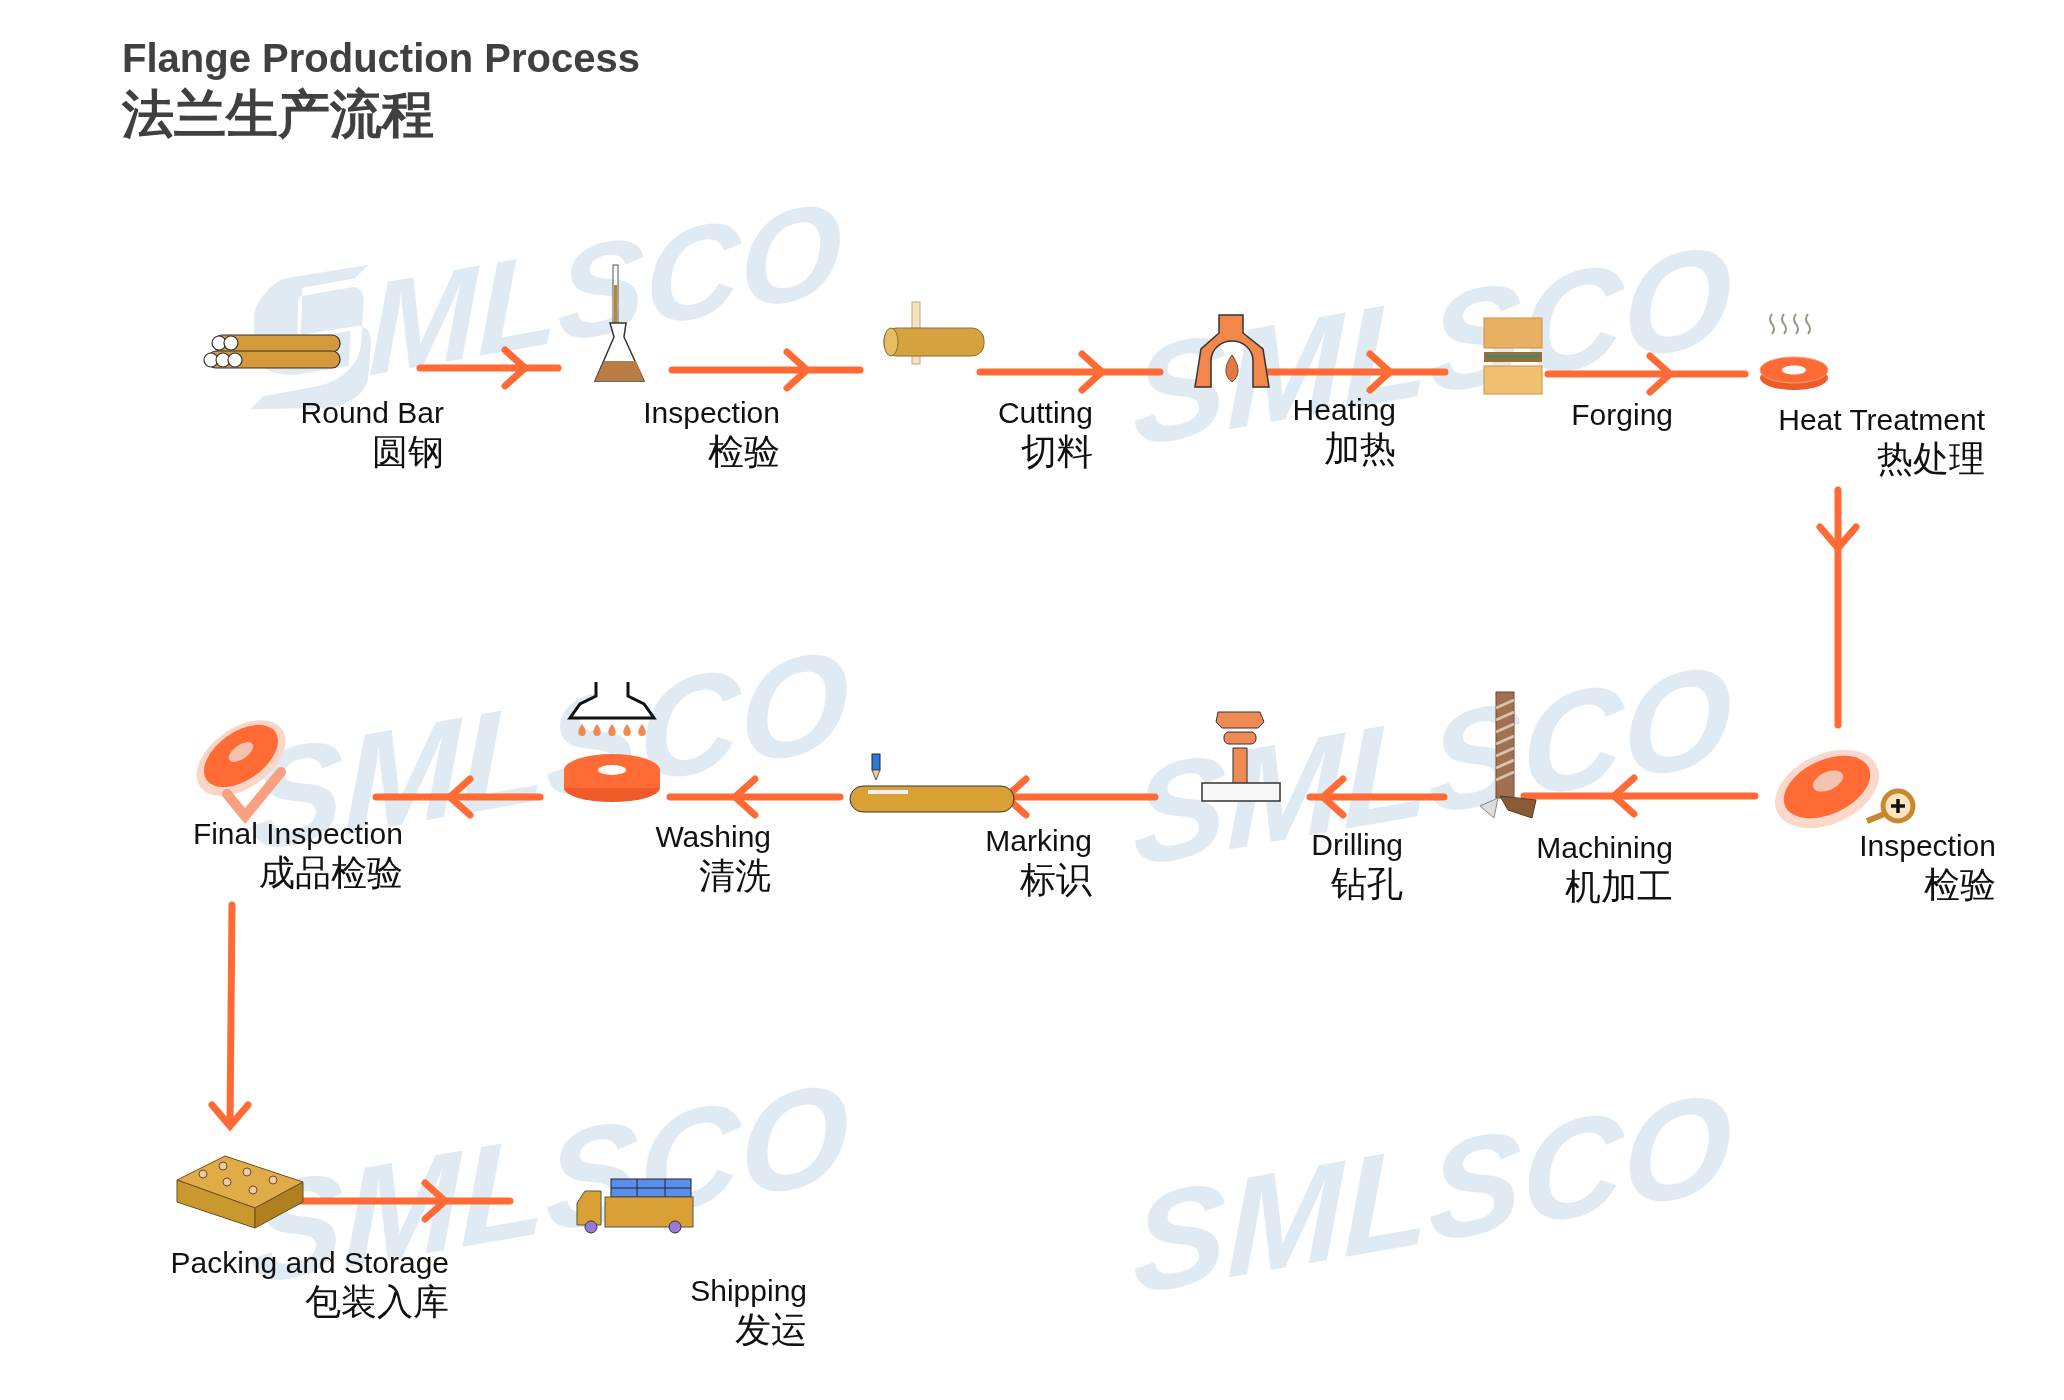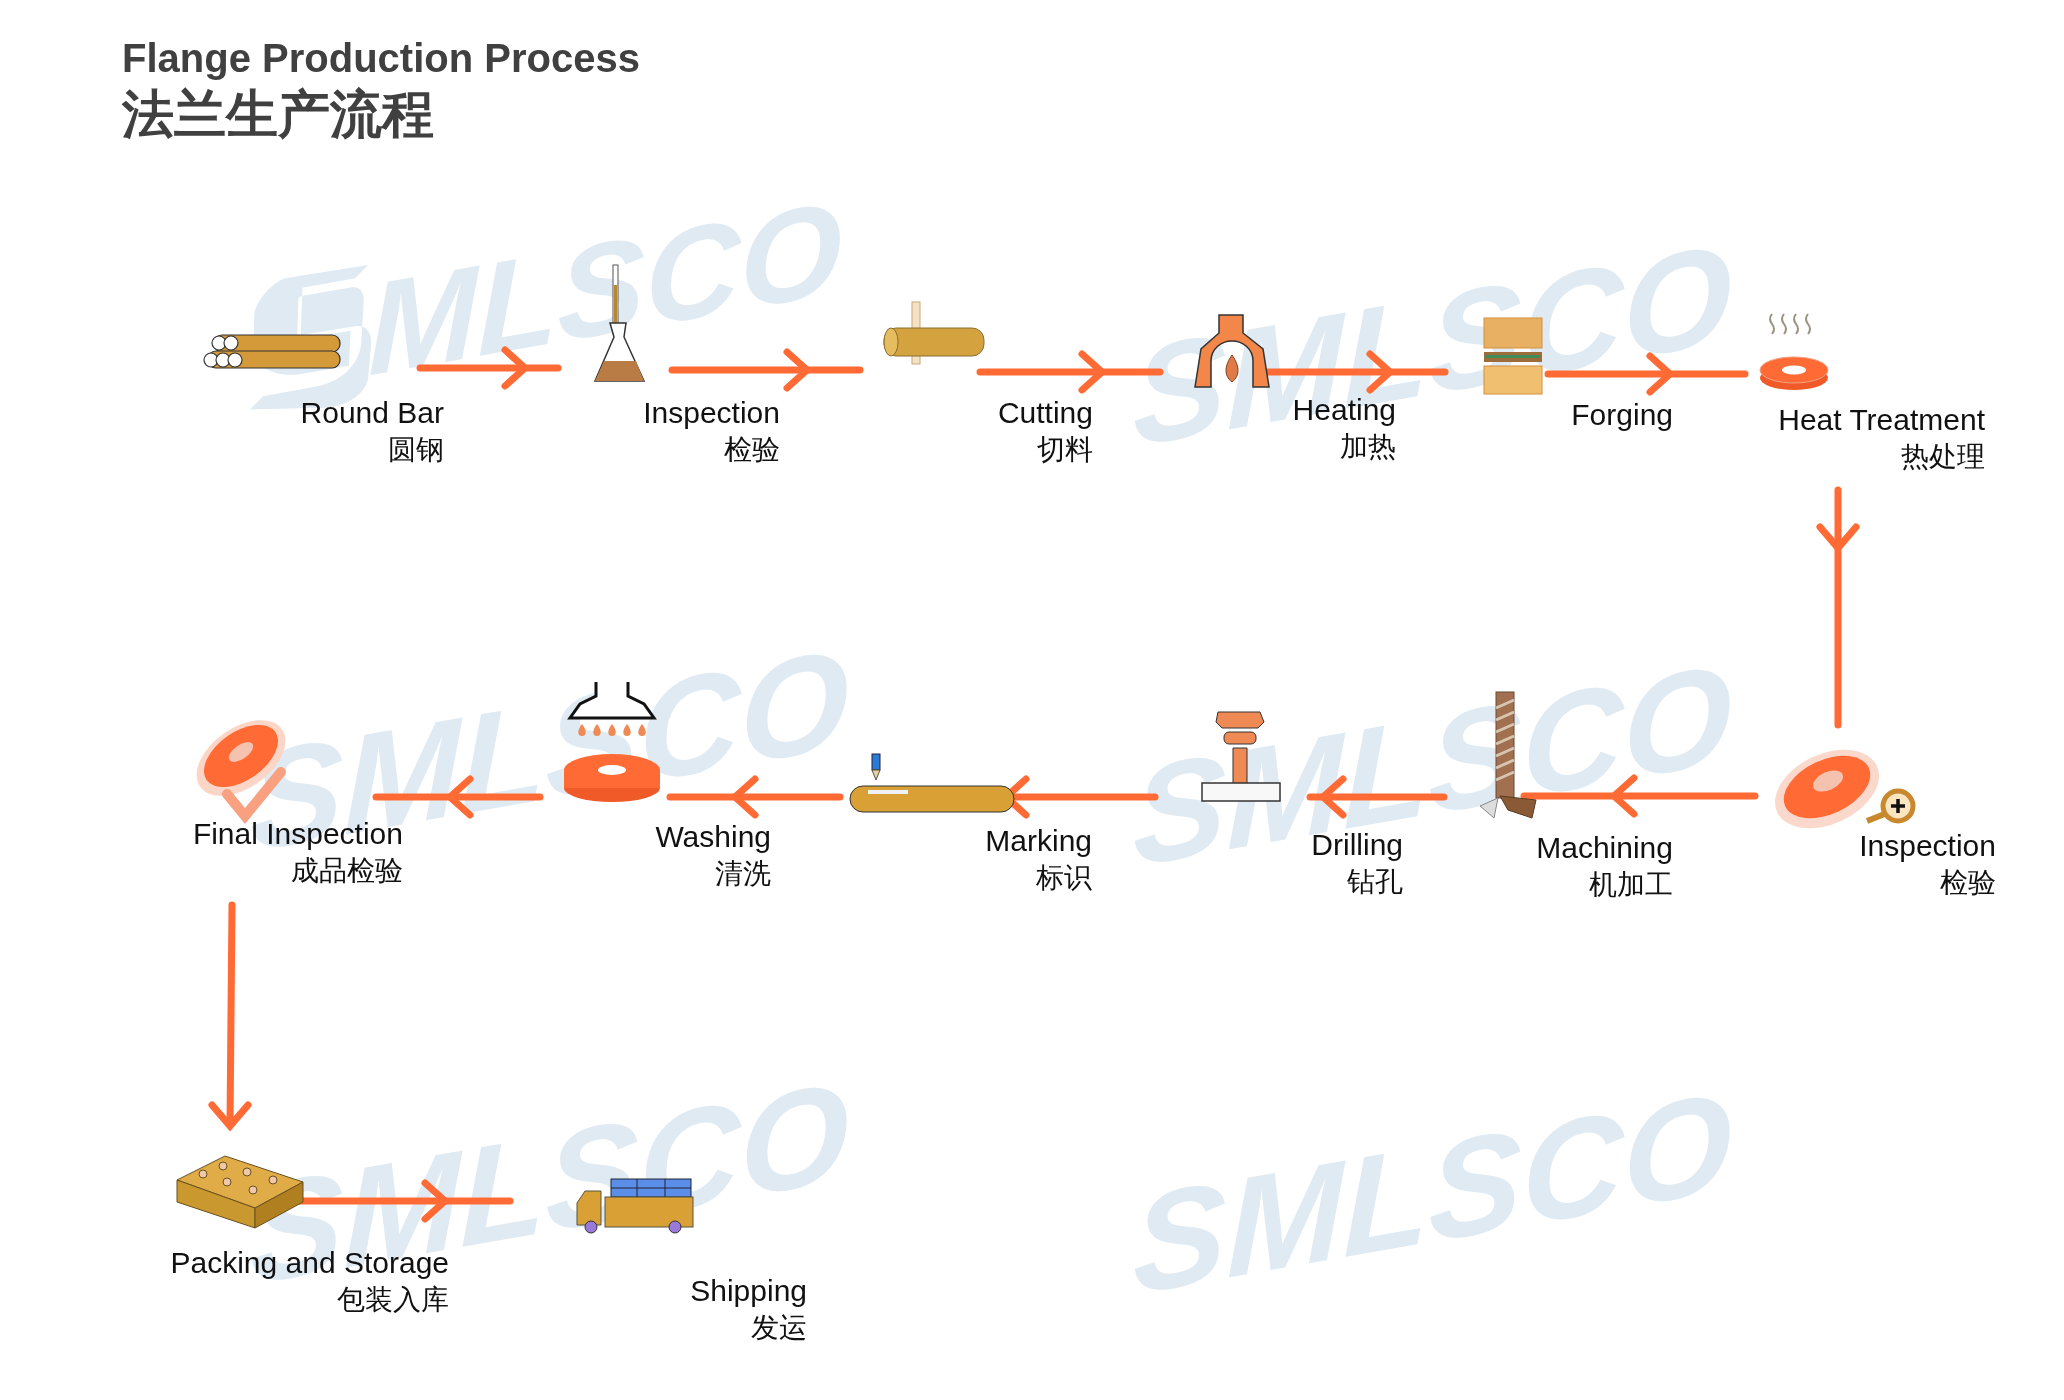--- a/index.html
+++ b/index.html
@@ -2,21 +2,21 @@
 <html><head>
 <meta charset="utf-8">
 <style>
   html,body{margin:0;padding:0;background:#ffffff;}
   body{width:2064px;height:1400px;position:relative;overflow:hidden;font-family:"Liberation Sans","DejaVu Sans",sans-serif;}
   .title{position:absolute;left:122px;top:30px;color:#404040;font-weight:bold;font-size:40px;line-height:56px;}
   .title .zh{font-size:52px;}
   .wm{position:absolute;opacity:0.9;}
   .node{position:absolute;width:320px;text-align:right;color:#111;}
   .node .en{font-size:30px;line-height:38px;display:block;}
-  .node .zh{font-size:28px;line-height:40px;display:block;font-family:Liberation Mono, monospace;}
+  .node .zh{font-size:36px;line-height:40px;display:block;}
   .icon{position:absolute;}
   svg{overflow:visible;}
 </style>
 </head>
 <body>
 
 <div class="title">
   <div>Flange Production Process</div>
   <div class="zh">法兰生产流程</div>
 </div>

